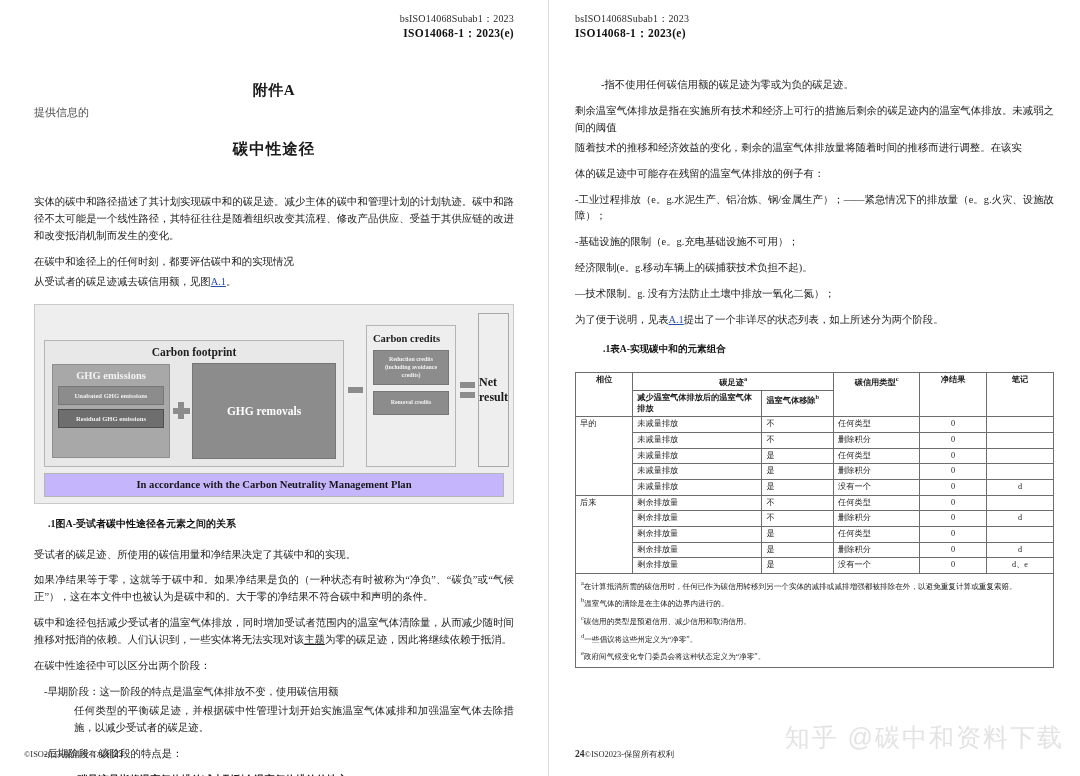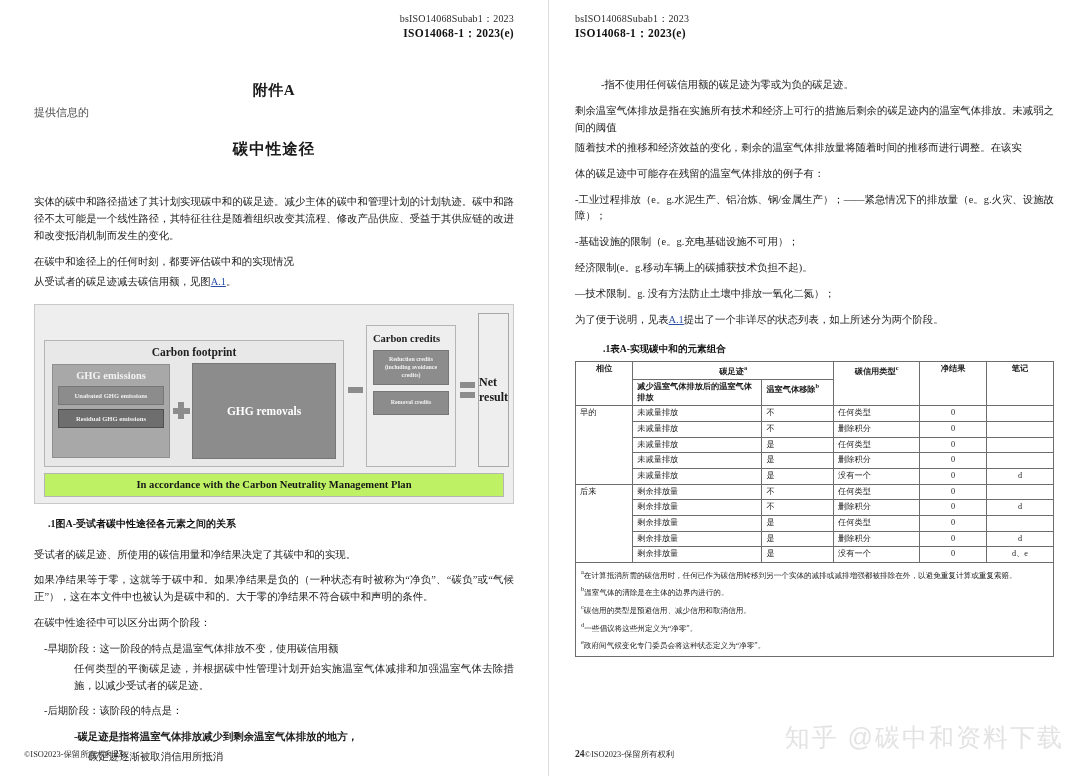--- a/index.html
+++ b/index.html
@@ -250,39 +250,39 @@
     display: flex;
     align-items: center;
     justify-content: center;
     font-size: 12px;
     font-weight: bold;
     color: #1a1a1a;
   }
   .fig-banner {
     margin-top: 6px;
     border: 1px solid #b5b5b5;
-    background: #bef264;
+    background: #c4b5fd;
     text-align: center;
     font-size: 10.6px;
     font-weight: bold;
     padding: 5px 0 6px 0;
     color: #171717;
   }
   .fig-caption {
     font-size: 10px;
     font-weight: bold;
     margin: 13px 0 0 14px;
     color: #141414;
   }
 
   
   .tbl-caption {
     font-size: 9.6px;
     font-weight: bold;
-    margin: 14px 0 5px 28px;
+    margin: 14px 0 16px 28px;
     color: #141414;
   }
   table.atbl {
     border-collapse: collapse;
     width: 100%;
     font-size: 8.2px;
     color: #1b1b1b;
   }
   table.atbl th, table.atbl td {
     border: 1px solid #6d6d6d;
@@ -396,20 +396,21 @@
         <div class="fig-netresult">Net result</div>
       </div>
 
       <div class="fig-banner">In accordance with the Carbon Neutrality Management Plan</div>
     </div>
 
     <div class="fig-caption">.1图A-受试者碳中性途径各元素之间的关系</div>
 
     <div class="p" style="margin-top:16px;">受试者的碳足迹、所使用的碳信用量和净结果决定了其碳中和的实现。</div>
     <div class="p">如果净结果等于零，这就等于碳中和。如果净结果是负的（一种状态有时被称为“净负”、“碳负”或“气候正”），这在本文件中也被认为是碳中和的。大于零的净结果不符合碳中和声明的条件。</div>
+    <div class="p">碳中和途径包括减少受试者的温室气体排放，同时增加受试者范围内的温室气体清除量，从而减少随时间推移对抵消的依赖。人们认识到，一些实体将无法实现对该<span class="ul-ref">主题</span>为零的碳足迹，因此将继续依赖于抵消。</div>
     <div class="p">在碳中性途径中可以区分出两个阶段：</div>
 
     <div class="p p-tight indent1">-早期阶段：这一阶段的特点是温室气体排放不变，使用碳信用额</div>
     <div class="p indent3">任何类型的平衡碳足迹，并根据碳中性管理计划开始实施温室气体减排和加强温室气体去除措施，以减少受试者的碳足迹。</div>
 
     <div class="p indent1">-后期阶段：该阶段的特点是：</div>
 
     <div class="p p-tight indent3" style="font-weight:bold;">-碳足迹是指将温室气体排放减少到剩余温室气体排放的地方，</div>
     <div class="p indent4">碳足迹逐渐被取消信用所抵消</div>
 

